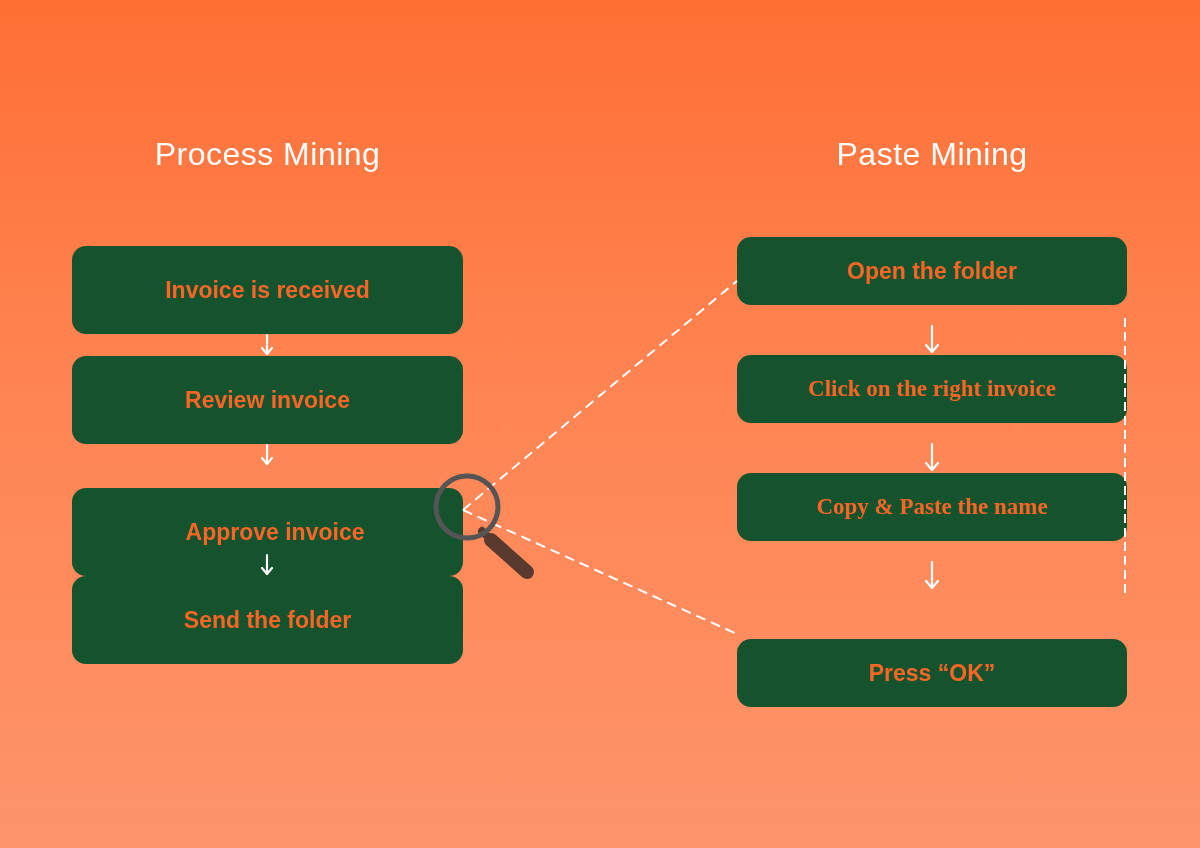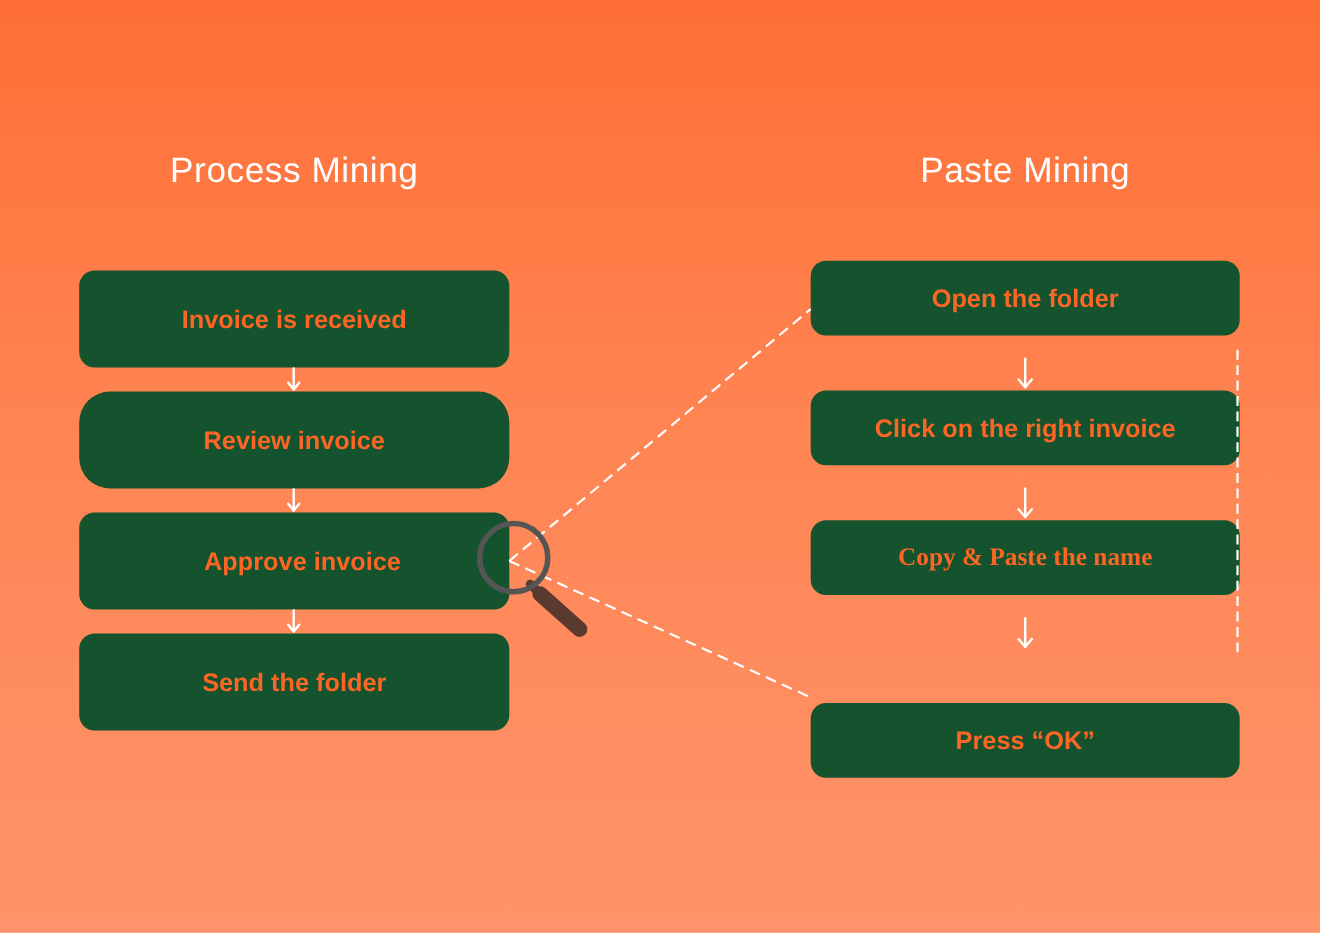--- a/index.html
+++ b/index.html
@@ -27,34 +27,34 @@
 </style>
 </head>
 <body>
 
 <div class="title left">Process Mining</div>
 <div class="title right">Paste Mining</div>
 
 <div class="box lbox" style="top:246px;">
   <span>Invoice is received</span>
 </div>
-<div class="box lbox" style="top:356px;border-radius:28px;">
+<div class="box lbox" style="top:356px;">
   <span>Review invoice</span>
 </div>
-<div class="box lbox" style="top:466px;padding-left:15px;">
+<div class="box lbox" style="top:488px;padding-left:15px;">
   <span>Approve invoice</span>
 </div>
 <div class="box lbox" style="top:576px;">
   <span>Send the folder</span>
 </div>
 
 <div class="box rbox" style="top:237px;">
   <span>Open the folder</span>
 </div>
-<div class="box rbox" style="top:355px;">
+<div class="box rbox" style="top:355px;font-family:Liberation Serif, serif;">
   <span>Click on the right invoice</span>
 </div>
 <div class="box rbox" style="top:473px;font-family:Liberation Serif, serif;">
   <span>Copy &amp; Paste the name</span>
 </div>
 <div class="box rbox" style="top:591px;margin-top:48px;">
   <span>Press “OK”</span>
 </div>
 
 <svg class="overlay" width="1200" height="848" viewBox="0 0 1200 848">

